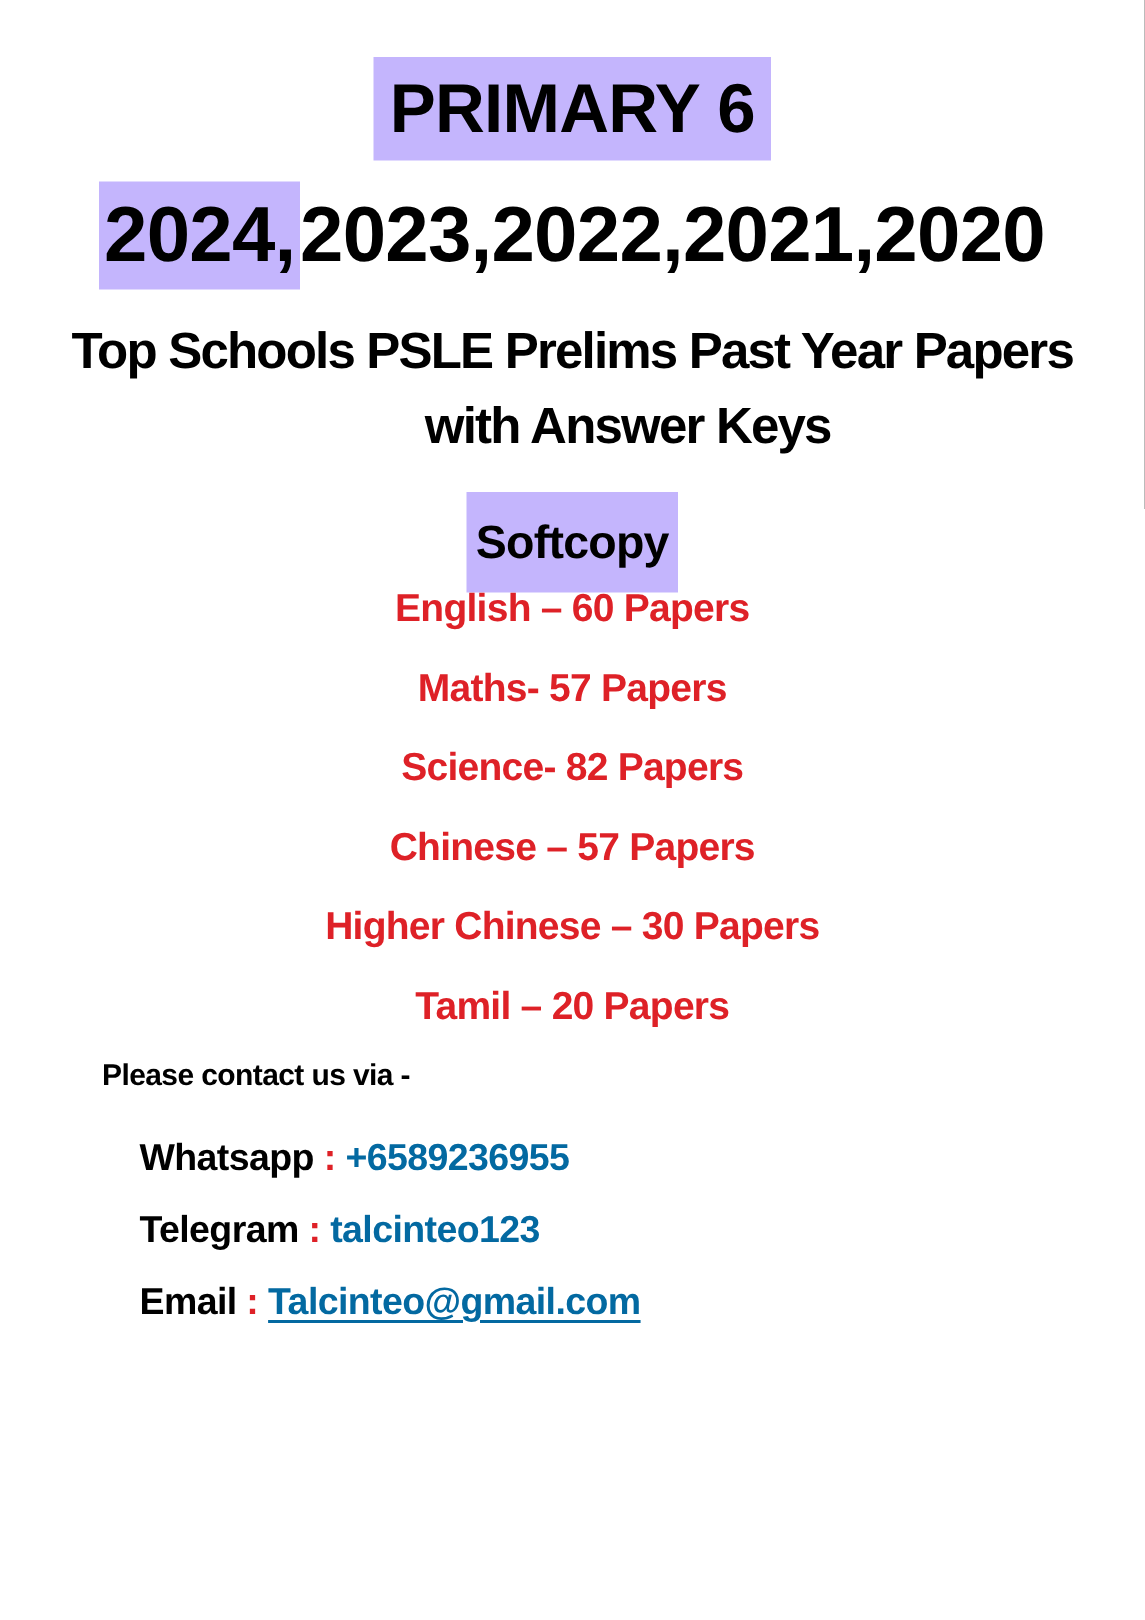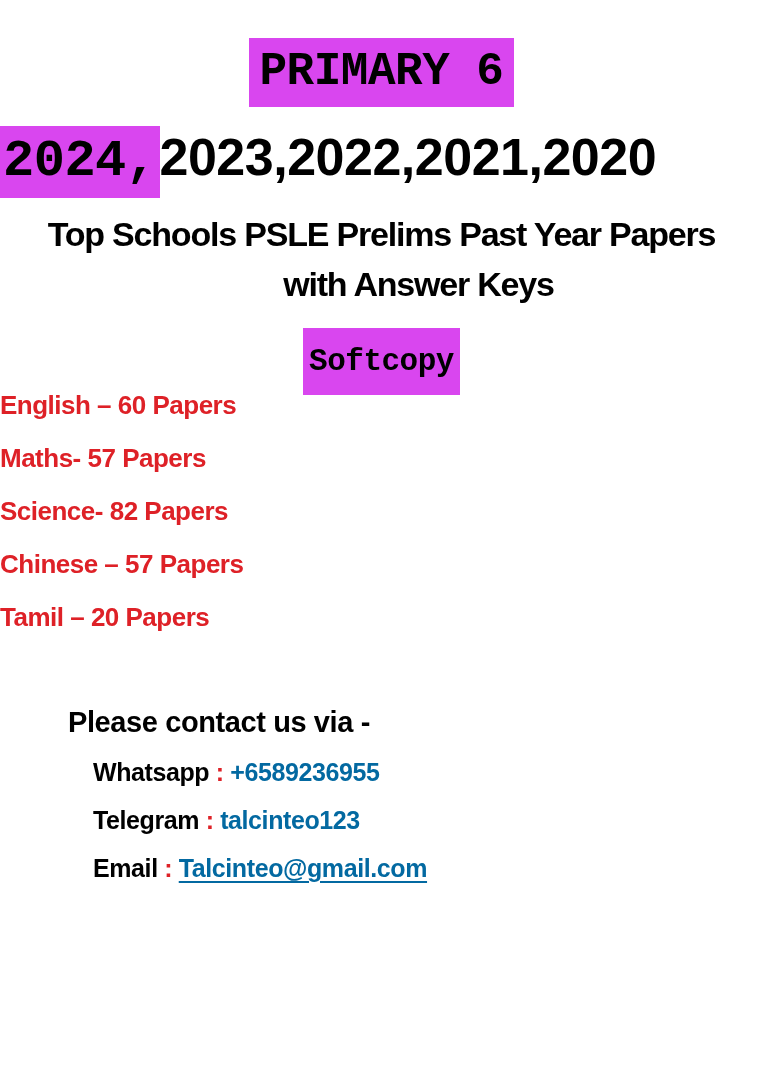--- a/index.html
+++ b/index.html
@@ -7,34 +7,34 @@
     position:relative;
     width:763px;height:1080px;
     margin:0 auto;
     background:#ffffff;
     font-family:"Liberation Sans",sans-serif;
     font-weight:700;
     color:#000000;
     overflow:hidden;
   }
   .row{position:absolute;left:0;right:0;}
-  .hl{background:#d946ef;font-family:Liberation Mono, monospace;}
+  .hl{background:#c4b5fd;}
 
   
   .title-row{top:38px;text-align:center;}
   .title-row .hl{
     display:inline-block;
     font-size:46px;line-height:69px;
     padding:0 11px;
     letter-spacing:-0.5px;
   }
 
   
   .years-row{
-    top:121px;text-align:left;
+    top:121px;text-align:center;
     font-size:52px;line-height:72px;
     letter-spacing:-0.5px;
     white-space:nowrap;
   }
   .years-row .hl{display:inline-block;line-height:72px;padding:0 3px;}
 
   
   .subtitle{
     top:209px;text-align:center;
     font-size:34px;line-height:50px;
@@ -45,30 +45,30 @@
   
   .softcopy-row{top:328px;text-align:center;}
   .softcopy-row .hl{
     display:inline-block;
     font-size:31px;line-height:45px;
     padding:11px 6px;letter-spacing:-0.5px;
   }
 
   
   .papers{
-    top:379px;text-align:left;
+    top:379px;text-align:center;
     font-size:26px;line-height:53px;
     letter-spacing:-0.5px;
     color:#de2127;
   }
 
   
   .contact-heading{
     top:706px;left:68px;right:auto;
-    font-size:29px;letter-spacing:-0.4px;text-align:right;
+    font-size:20px;letter-spacing:-0.4px;text-align:right;
   }
   .contact-list{
     top:748px;left:93px;right:auto;
     font-size:25px;line-height:48px;
     letter-spacing:-0.4px;
   }
   .c-val{color:#0369a1;}
   .c-val.link{text-decoration:underline;text-decoration-thickness:2px;text-underline-offset:4px;cursor:pointer;}
   .c-sep{color:#de2127;white-space:pre;}
 
@@ -104,20 +104,21 @@
 
   <div class="row softcopy-row">
     <span class="hl">Softcopy</span>
   </div>
 
   <div class="row papers">
     <div>English – 60 Papers</div>
     <div>Maths- 57 Papers</div>
     <div>Science- 82 Papers</div>
     <div>Chinese – 57 Papers</div>
+    <div>Higher Chinese – 30 Papers</div>
     <div>Tamil – 20 Papers</div>
   </div>
 
   <div class="row contact-heading">Please contact us via -</div>
 
   <div class="row contact-list">
     <div>
       <span>Whatsapp</span><span class="c-sep"> : </span><span class="c-val">+6589236955</span>
     </div>
     <div>

